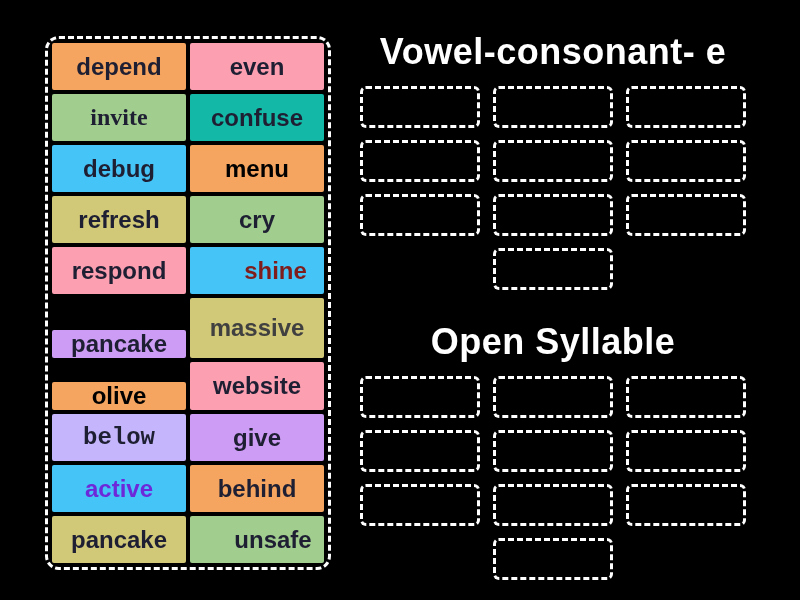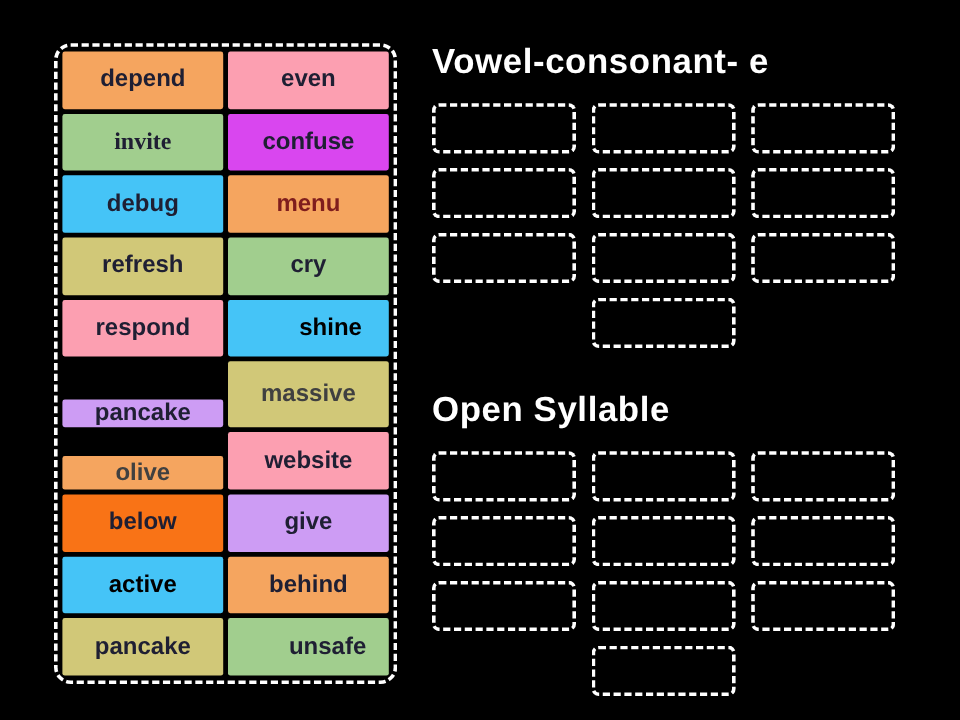--- a/index.html
+++ b/index.html
@@ -28,41 +28,42 @@
     padding: 4px;
     display: grid;
     grid-template-columns: 1fr 1fr;
     grid-template-rows: repeat(10, 1fr);
     gap: 4px;
   }
   .tile {
     display: flex;
     align-items: center;
     justify-content: center;
-    font-size: 20px;
+    font-size: 24px;
     font-weight: 600;
     border-radius: 2px;
     color: #1f1f33;
     cursor: grab;
     user-select: none;
   }
 
   
   .group {
     position: absolute;
     left: 360px;
     width: 386px;
   }
   .group-1 { top: 34px; }
   .group-2 { top: 324px; }
   .group-title {
     margin: 0 0 16px 0;
     height: 36px;
     line-height: 36px;
-    font-size: 29px;
+    text-align: center;
+    font-size: 36px;
     font-weight: bold;
     color: #ffffff;
     letter-spacing: 0.5px;
   }
   .slot-grid {
     display: grid;
     grid-template-columns: repeat(3, 120px);
     column-gap: 13px;
     row-gap: 12px;
     justify-content: start;
@@ -77,34 +78,34 @@
   }
   .slot.center { grid-column: 2; }
 </style>
 </head>
 <body>
 
 <div class="word-bank">
     <div class="tile" style="background: rgb(245, 165, 95); color: rgb(31, 31, 51);">depend</div>
     <div class="tile" style="background: rgb(252, 159, 177); color: rgb(31, 31, 51);">even</div>
     <div class="tile" style="background: rgb(161, 206, 142); color: rgb(31, 31, 51); font-family: Liberation Serif, serif;">invite</div>
-    <div class="tile" style="background: #d946ef; color: rgb(31, 31, 51);">confuse</div>
+    <div class="tile" style="background: #14b8a6; color: rgb(31, 31, 51);">confuse</div>
     <div class="tile" style="background: rgb(69, 196, 247); color: rgb(31, 31, 51);">debug</div>
-    <div class="tile" style="background: rgb(245, 165, 95); color: #7f1d1d;">menu</div>
+    <div class="tile" style="background: rgb(245, 165, 95); color: #000000;">menu</div>
     <div class="tile" style="background: rgb(209, 200, 120); color: rgb(31, 31, 51);">refresh</div>
     <div class="tile" style="background: rgb(161, 206, 142); color: rgb(31, 31, 51);">cry</div>
     <div class="tile" style="background: rgb(252, 159, 177); color: rgb(31, 31, 51);">respond</div>
-    <div class="tile" style="background: rgb(69, 196, 247); color: #000000; padding-left: 37px;">shine</div>
+    <div class="tile" style="background: rgb(69, 196, 247); color: #7f1d1d; padding-left: 37px;">shine</div>
     <div class="tile" style="background: rgb(205, 156, 244); color: rgb(31, 31, 51); margin-top: 32px;">pancake</div>
     <div class="tile" style="background: rgb(209, 200, 120); color: #404040;">massive</div>
-    <div class="tile" style="background: rgb(245, 165, 95); color: #404040; margin-top: 20px;">olive</div>
+    <div class="tile" style="background: rgb(245, 165, 95); color: #000000; margin-top: 20px;">olive</div>
     <div class="tile" style="background: rgb(252, 159, 177); color: rgb(31, 31, 51);">website</div>
-    <div class="tile" style="background: #f97316; color: rgb(31, 31, 51);">below</div>
+    <div class="tile" style="background: #c4b5fd; color: rgb(31, 31, 51); font-family: Liberation Mono, monospace;">below</div>
     <div class="tile" style="background: rgb(205, 156, 244); color: rgb(31, 31, 51);">give</div>
-    <div class="tile" style="background: rgb(69, 196, 247); color: #000000;">active</div>
+    <div class="tile" style="background: rgb(69, 196, 247); color: #6d28d9;">active</div>
     <div class="tile" style="background: rgb(245, 165, 95); color: rgb(31, 31, 51);">behind</div>
     <div class="tile" style="background: rgb(209, 200, 120); color: rgb(31, 31, 51);">pancake</div>
     <div class="tile" style="background: rgb(161, 206, 142); color: rgb(31, 31, 51); padding-left: 32px;">unsafe</div>
   </div>
 
 <div class="group group-1">
   <h2 class="group-title">Vowel-consonant- e</h2>
   <div class="slot-grid">
       <div class="slot"></div>
       <div class="slot"></div>

